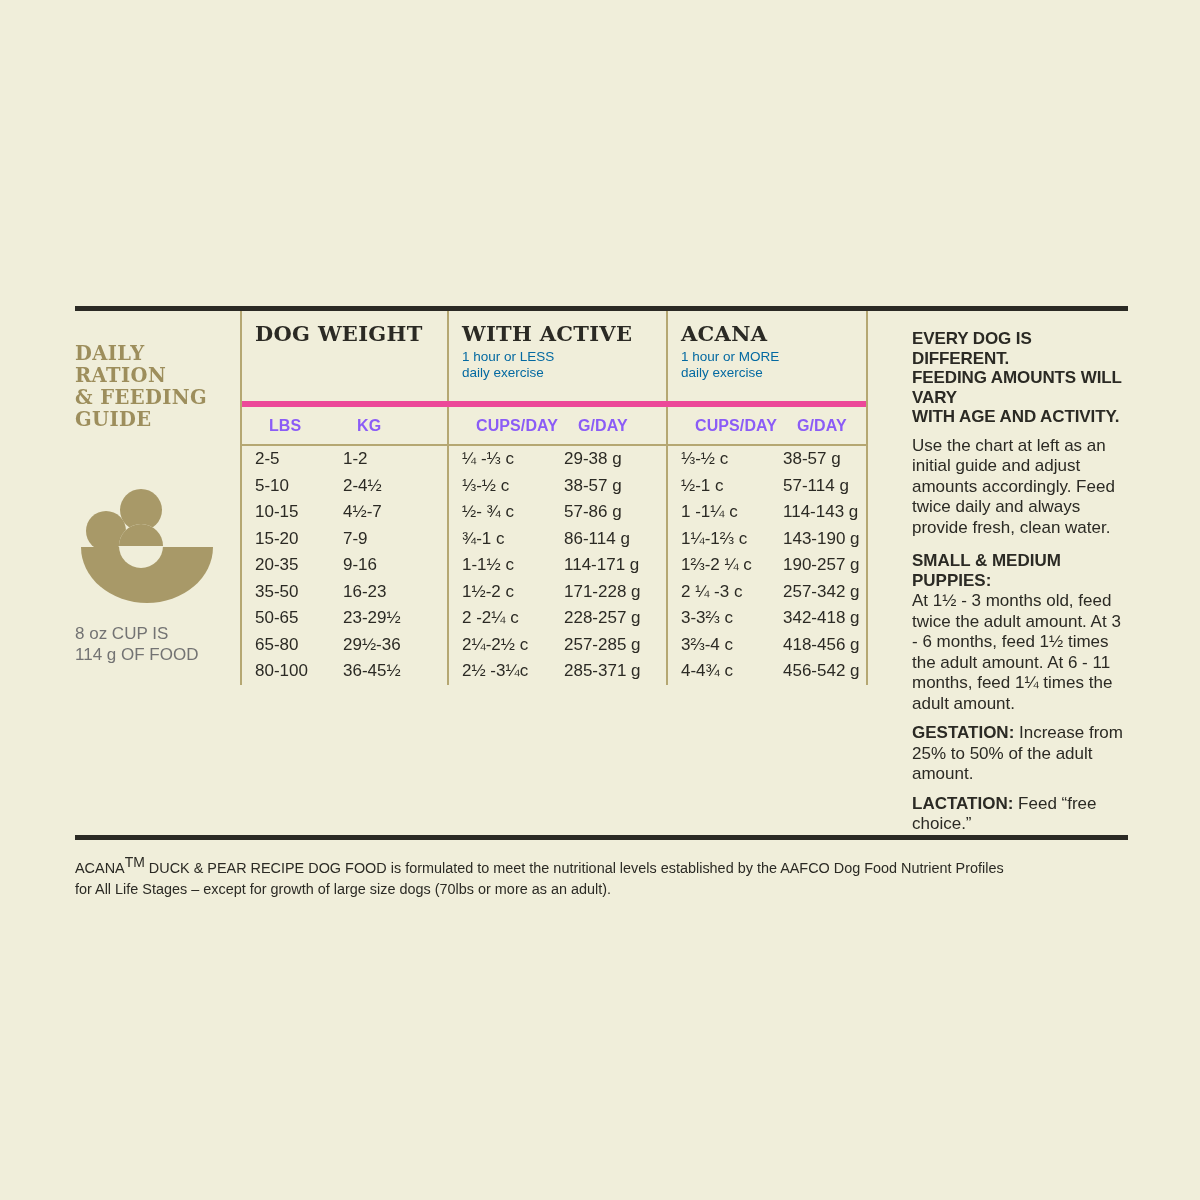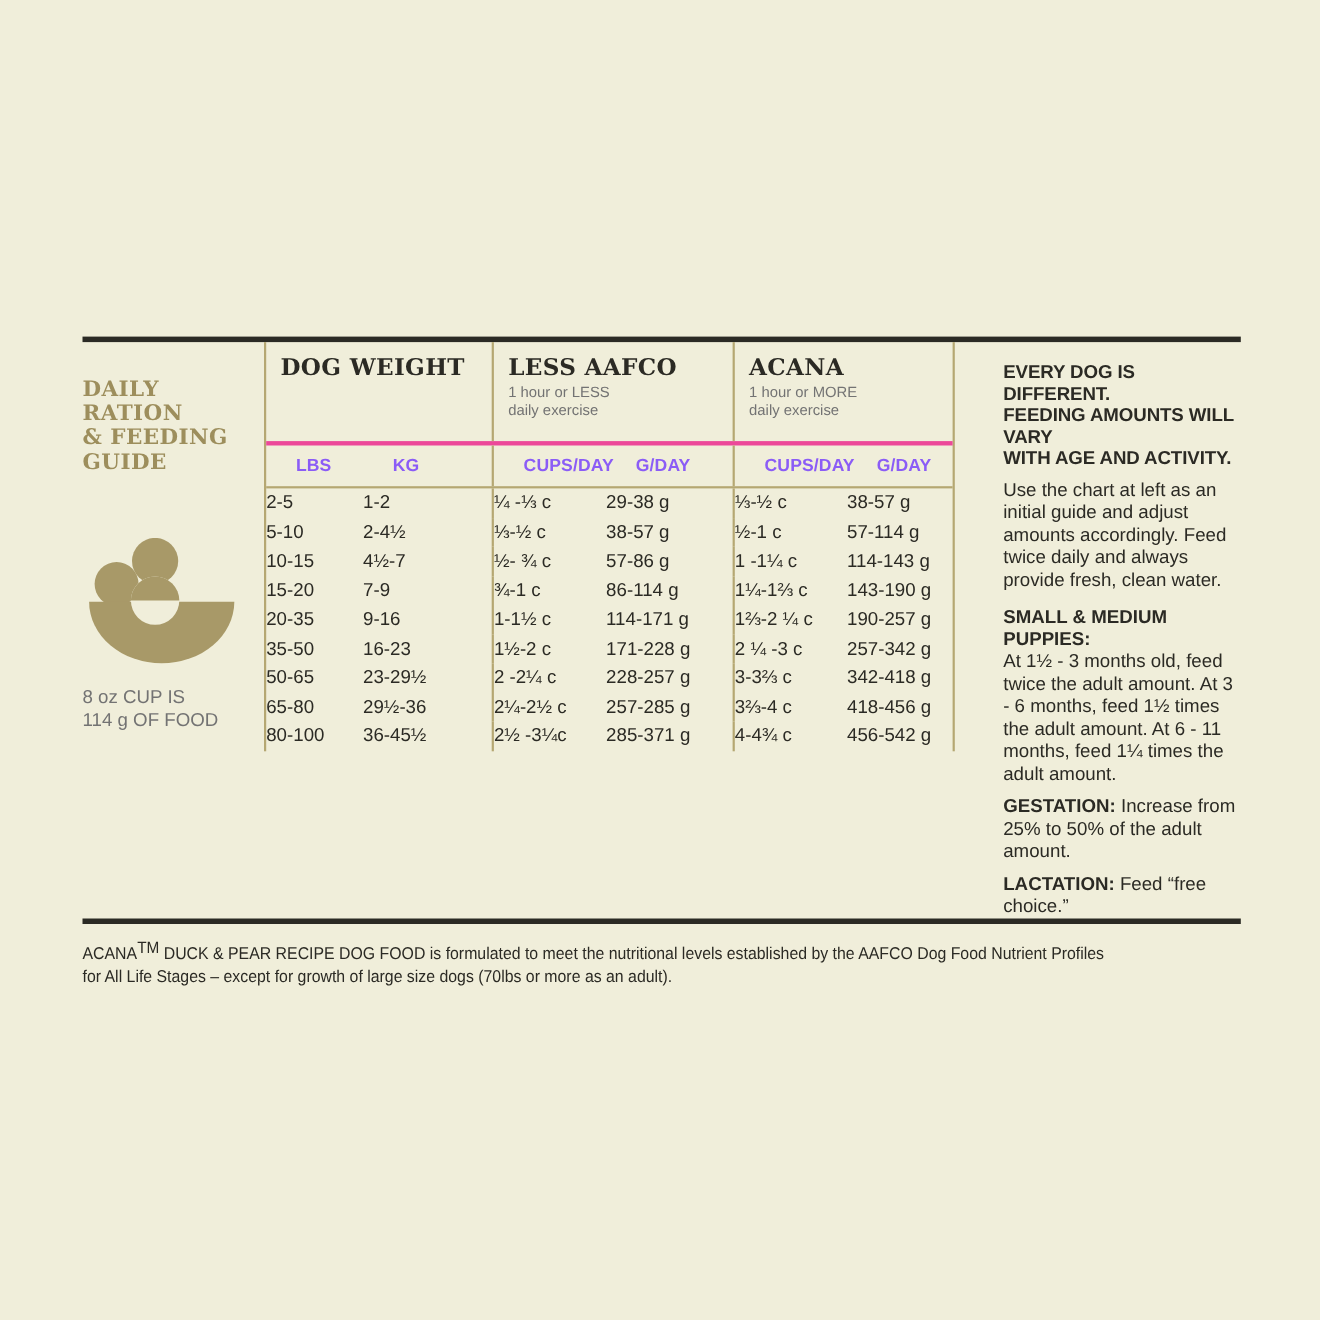--- a/index.html
+++ b/index.html
@@ -75,21 +75,21 @@
     flex: 0 0 624px;
     width: 624px;
     border-left: 2px solid #B5A772;
     border-right: 2px solid #B5A772;
     display: flex;
     flex-direction: column;
   }
   .thead {
     display: flex;
     height: 90px;
-    border-bottom: 4px solid #ec4899;
+    border-bottom: 6px solid #ec4899;
   }
   .subhead {
     display: flex;
     height: 37px;
     border-bottom: 2px solid #B5A772;
   }
   .tbody-row {
     display: flex;
     height: 26.5px;
   }
@@ -110,41 +110,42 @@
     font-weight: bold;
     color: #2B2A24;
     font-size: 21px;
     letter-spacing: 0.3px;
     margin-top: 10px;
     white-space: nowrap;
   }
   .grp-sub {
     font-size: 13.5px;
     line-height: 15.5px;
-    color: #737373;
+    color: #0369a1;
     margin-top: 3px;
   }
 
   .sub-cell {
     box-sizing: border-box;
     font-weight: bold;
     font-size: 16px;
     color: #8b5cf6;
     letter-spacing: 0.1px;
     display: flex;
     align-items: center;
     padding-left: 27px;
     white-space: nowrap;
   }
   .cell {
     box-sizing: border-box;
     font-size: 17px;
     color: #2B2A24;
     display: flex;
     align-items: center;
+    padding-left: 13px;
     white-space: nowrap;
   }
 
   
   .c-lbs  { flex: 0 0 88px;  width: 88px; }
   .c-kg   { flex: 0 0 117px; width: 117px; }
   .c-cup1 { flex: 0 0 104px; width: 104px; border-left: 2px solid #B5A772; }
   .c-g1   { flex: 0 0 115px; width: 115px; }
   .c-cup2 { flex: 0 0 104px; width: 104px; border-left: 2px solid #B5A772; }
   .c-g2   { flex: 0 0 92px;  width: 92px; }
@@ -227,21 +228,21 @@
       </div>
     </div>
 
     <div class="tablecol">
 
       <div class="thead">
         <div class="grp g1">
           <div class="grp-title">DOG WEIGHT</div>
         </div>
         <div class="grp g2">
-          <div class="grp-title">LESS AAFCO</div>
+          <div class="grp-title">WITH ACTIVE</div>
           <div class="grp-sub">
             <div>1 hour or LESS</div>
             <div>daily exercise</div>
           </div>
         </div>
         <div class="grp g3">
           <div class="grp-title">ACANA</div>
           <div class="grp-sub">
             <div>1 hour or MORE</div>
             <div>daily exercise</div>

